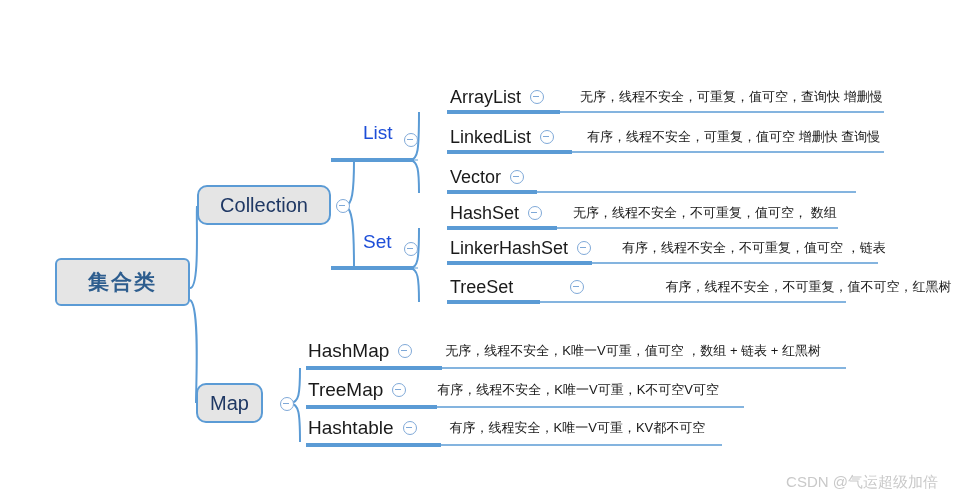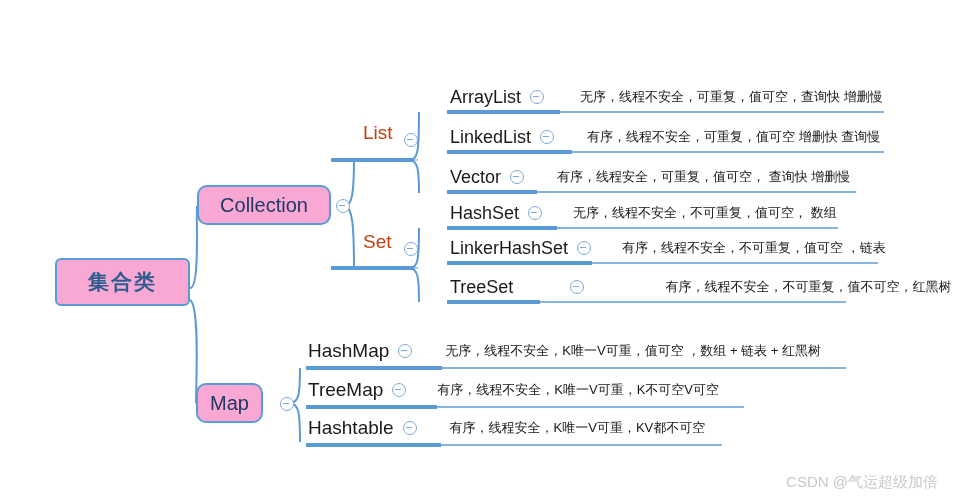--- a/index.html
+++ b/index.html
@@ -24,21 +24,21 @@
     position: absolute;
     left: 0; top: 0;
     width: 954px;
     height: 500px;
     pointer-events: none;
   }
   
   .node-box {
     position: absolute;
     box-sizing: border-box;
-    background: #f9a8d4;
+    background: #e5e5e5;
     border: 2px solid #5b9bd5;
     border-radius: 10px;
     display: flex;
     align-items: center;
     justify-content: center;
     color: #2d5d8e;
     white-space: nowrap;
   }
   .root-box {
     left: 55px;
@@ -58,21 +58,21 @@
     height: 40px;
     color: #1f3864;
   }
   #node-collection { left: 197px; top: 185px; width: 134px; }
   #node-map        { left: 196px; top: 383px; width: 67px;  }
 
   
   .mid-label {
     position: absolute;
     font-size: 19px;
-    color: #c2410c;
+    color: #1d4ed8;
     white-space: nowrap;
   }
   #label-list { left: 363px; top: 122px; }
   #label-set  { left: 363px; top: 231px; }
 
   
   .leaf {
     position: absolute;
     display: flex;
     align-items: flex-end;
@@ -213,21 +213,20 @@
 
   <div class="leaf" style="left:450px; top:86px;">
     <span class="leaf-name">ArrayList</span>
     <span class="collapse-icon"></span>
     <span class="leaf-desc" style="margin-left:27px;">无序，线程不安全，可重复，值可空，查询快 增删慢</span>
   </div>
 
   <div class="leaf" style="left:450px; top:166px;">
     <span class="leaf-name">Vector</span>
     <span class="collapse-icon"></span>
-    <span class="leaf-desc" style="margin-left:24px;">有序，线程安全，可重复，值可空， 查询快 增删慢</span>
   </div>
 
   <div class="leaf" style="left:450px; top:202px;">
     <span class="leaf-name">HashSet</span>
     <span class="collapse-icon"></span>
     <span class="leaf-desc" style="margin-left:22px;">无序，线程不安全，不可重复，值可空， 数组</span>
   </div>
 
   <div class="leaf" style="left:450px; top:237px;">
     <span class="leaf-name">LinkerHashSet</span>

